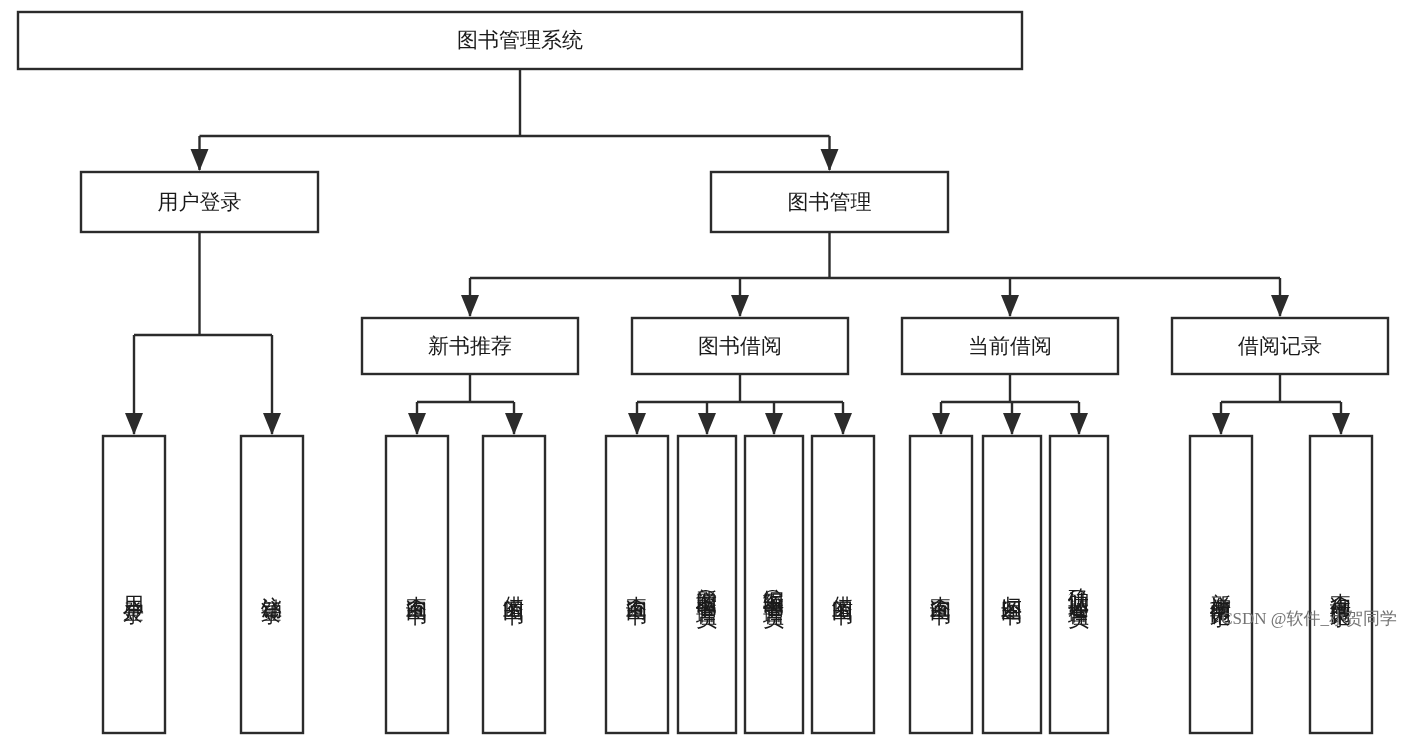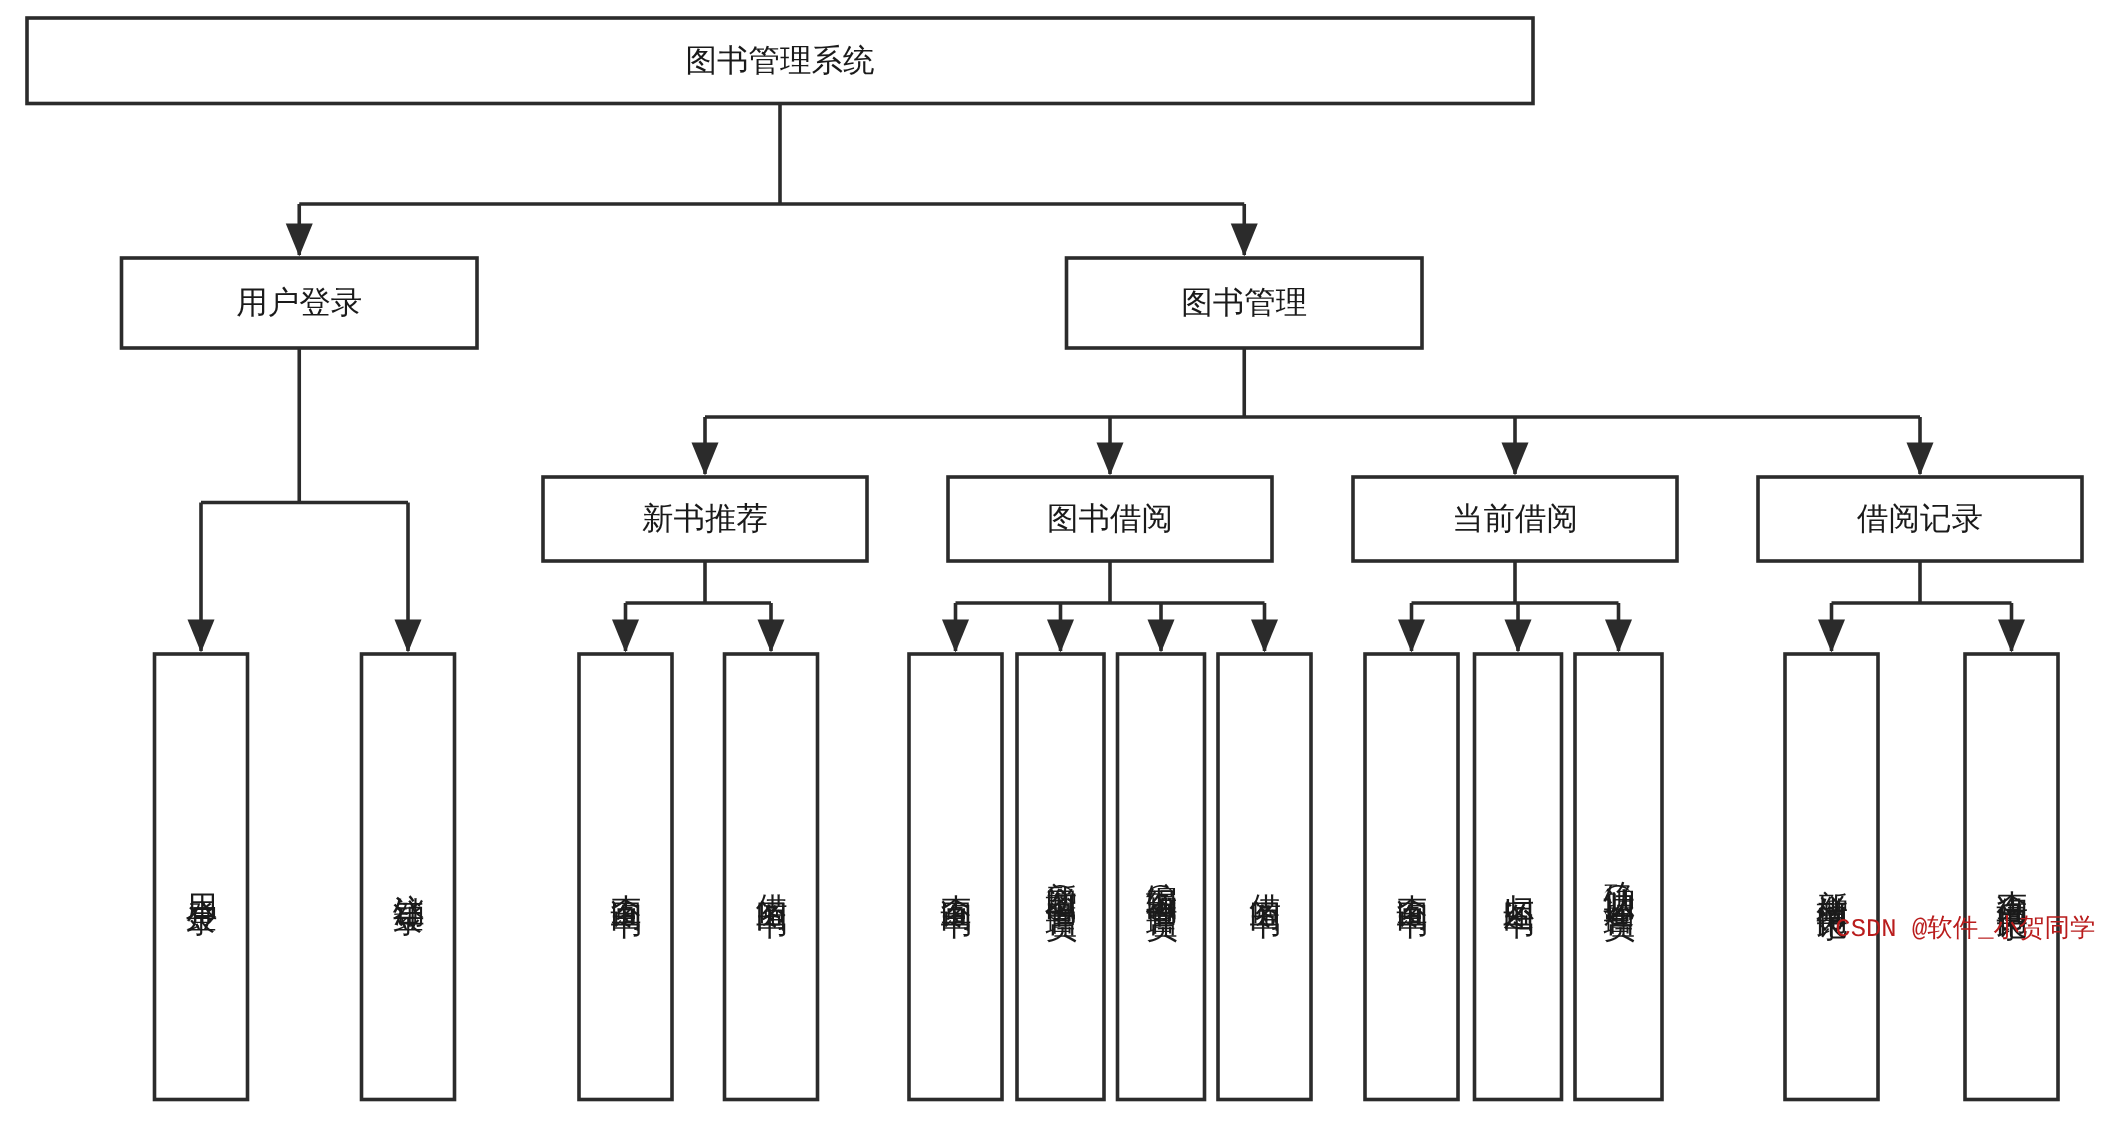--- a/index.html
+++ b/index.html
@@ -60,23 +60,23 @@
     display: flex;
     align-items: center;
     justify-content: center;
     white-space: nowrap;
     pointer-events: none;
   }
   .watermark {
     position: absolute;
     right: 8px;
     bottom: 6px;
-    font-family: Liberation Mono, monospace;
+    font-family: Liberation Serif, serif;
     font-size: 17px;
-    color: #b91c1c;
+    color: #737373;
     white-space: nowrap;
     user-select: none;
   }
 </style>
 </head>
 <body>
 
 <div id="diagram-root">
   <svg id="tree-svg" viewBox="0 0 1405 747">
     <defs></defs>

